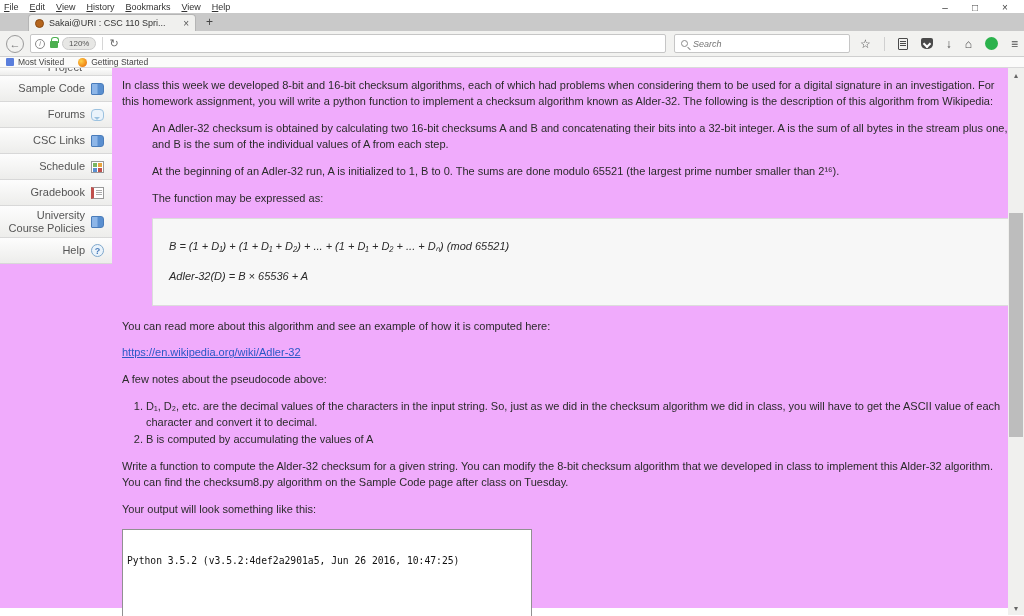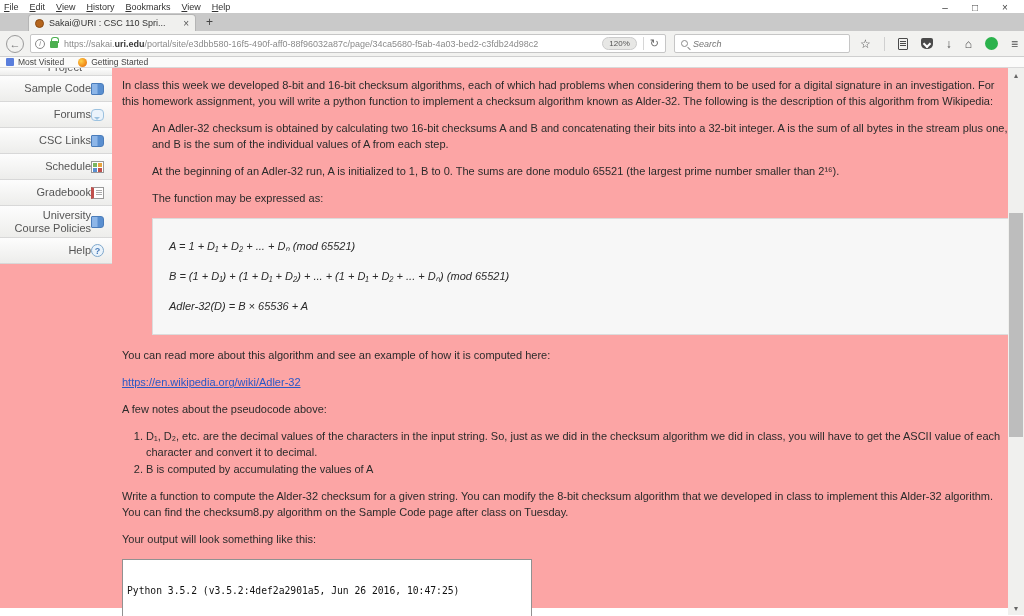--- a/index.html
+++ b/index.html
@@ -1,19 +1,19 @@
 <!DOCTYPE html>
 <html><head>
 <meta charset="utf-8">
 <style>
   * { box-sizing: border-box; margin: 0; padding: 0; }
   html,body { width:1024px; height:616px; overflow:hidden;
     font-family:"Liberation Sans", sans-serif; background:#fff; }
 
-  .window { position:relative; width:1024px; height:608px; background:#fca5a5; }
+  .window { position:relative; width:1024px; height:608px; background:#f0abfc; }
 
   
   .menubar { height:13px; background:#fff; display:flex; align-items:center;
     padding-left:4px; font-size:9px; color:#333; }
   .menubar .menu { margin-right:11px; cursor:default; }
   .menubar .menu:first-letter { text-decoration:underline; }
   .win-controls { position:absolute; top:0; right:4px; display:flex; z-index:5; }
   .win-controls span { width:30px; height:14px; font-size:10px; color:#444;
     display:flex; align-items:center; justify-content:center; }
 
@@ -73,21 +73,21 @@
 
   
   .content { position:relative; display:flex; height:547px; }
 
   .sidebar { width:112px; flex:none; font-size:11px; color:#555; }
   .side-partial { height:8px; overflow:hidden; background:linear-gradient(#fdfdfd,#ededeb);
     border-bottom:1px solid #d8d8d8; text-align:right; padding-right:30px; }
   .side-partial .side-label { position:relative; top:-7px; }
   .side-item { min-height:26px; background:linear-gradient(#fdfdfd,#ededeb);
     border-bottom:1px solid #d8d8d8; display:flex; align-items:center; justify-content:flex-end;
-    padding:3px 8px 3px 6px; cursor:pointer; }
+    gap:6px; padding:3px 8px 3px 6px; cursor:pointer; }
   .side-label { text-align:right; line-height:1.15; }
   .sicon { flex:none; width:13px; height:12px; position:relative; }
   .icon-book { background:linear-gradient(90deg,#8db6e8 49%,#5a8fd0 51%); border:1px solid #4a7cba; border-radius:1px 3px 3px 1px; }
   .icon-chat { background:#eaf3fb; border:1px solid #9cc2e0; border-radius:4px; }
   .icon-chat::after { content:""; position:absolute; left:2px; bottom:-3px; border:3px solid transparent; border-top-color:#9cc2e0; }
   .icon-cal { background:#fff; border:1px solid #999; }
   .icon-cal::before { content:""; position:absolute; top:1px; left:1px; width:4px; height:4px; background:#7bb661; box-shadow:5px 0 0 #e8a33d, 0 5px 0 #5a8fd0, 5px 5px 0 #c0504d; }
   .icon-grade { background:#fff; border:1px solid #999; border-left:3px solid #c0504d; }
   .icon-grade::before { content:""; position:absolute; top:2px; left:2px; width:6px; height:1px; background:#aaa; box-shadow:0 2px 0 #aaa, 0 4px 0 #aaa; }
   .icon-siteinfo { background:linear-gradient(135deg,#f6d365,#e8a33d); border:1px solid #c7912f; border-radius:2px; }
@@ -149,21 +149,20 @@
       <span class="tab-close">×</span>
     </div>
     <span class="newtab">+</span>
   </div>
 
   <div class="navbar">
     <span class="back-btn">←</span>
     <div class="urlbar">
       <span class="info-circle">i</span>
       <span class="lock"></span>
-      <span class="url-text"><span>https://sakai.</span><b>uri.edu</b><span>/portal/site/e3dbb580-16f5-490f-aff0-88f96032a87c/page/34ca5680-f5ab-4a03-bed2-c3fdb24d98c2</span></span>
       <span class="zoom-badge">120%</span>
       <span class="url-divider"></span>
       <span class="reload">↻</span>
     </div>
     <div class="searchbox">
       <span class="magnifier"></span>
       <input placeholder="Search" style="">
     </div>
     <div class="nav-icons">
       <span class="gi">☆</span>
@@ -224,21 +223,20 @@
       </div>
     </div>
 
     <div class="main">
       <p>In class this week we developed 8-bit and 16-bit checksum algorithms, each of which had problems when considering them to be used for a digital signature in an investigation.  For this homework assignment, you will write a python function to implement a checksum algorithm known as Alder-32.  The following is the description of this algorithm from Wikipedia:</p>
       <p class="bq">An Adler-32 checksum is obtained by calculating two 16-bit checksums A and B and concatenating their bits into a 32-bit integer. A is the sum of all bytes in the stream plus one, and B is the sum of the individual values of A from each step.</p>
       <p class="bq">At the beginning of an Adler-32 run, A is initialized to 1, B to 0. The sums are done modulo 65521 (the largest prime number smaller than 2¹⁶).</p>
       <p class="bq">The function may be expressed as:</p>
 
       <div class="formula-box">
-        <div class="formula">A = 1 + D₁ + D₂ + ... + Dₙ (mod 65521)</div>
         <div class="formula">B = (1 + D₁) + (1 + D₁ + D₂) + ... + (1 + D₁ + D₂ + ... + Dₙ) (mod 65521)</div>
         <div class="formula">Adler-32(D) = B × 65536 + A</div>
       </div>
 
       <p>You can read more about this algorithm and see an example of how it is computed here:</p>
       <p><a class="wiki-link">https://en.wikipedia.org/wiki/Adler-32</a></p>
       <p>A few notes about the pseudocode above:</p>
       <ol class="notes">
         <li>D₁, D₂, etc. are the decimal values of the characters in the input string.  So, just as we did in the checksum algorithm we did in class, you will have to get the ASCII value of each character and convert it to decimal.</li>
         <li>B is computed by accumulating the values of A</li>

